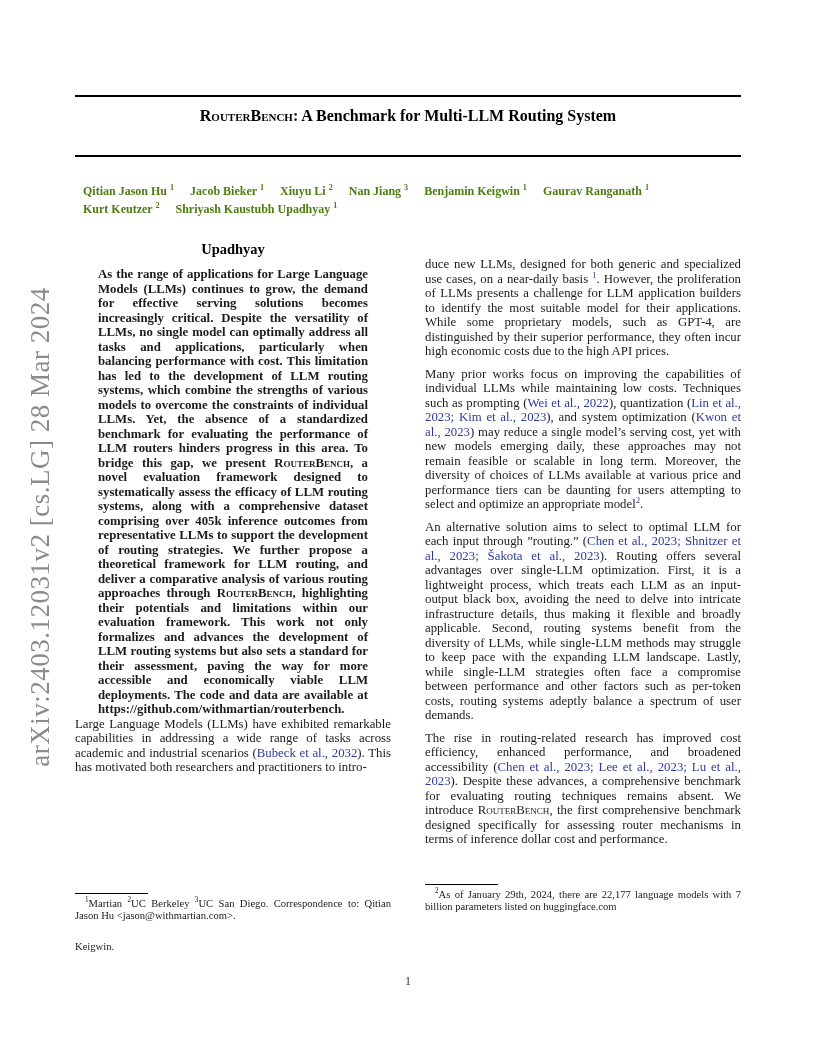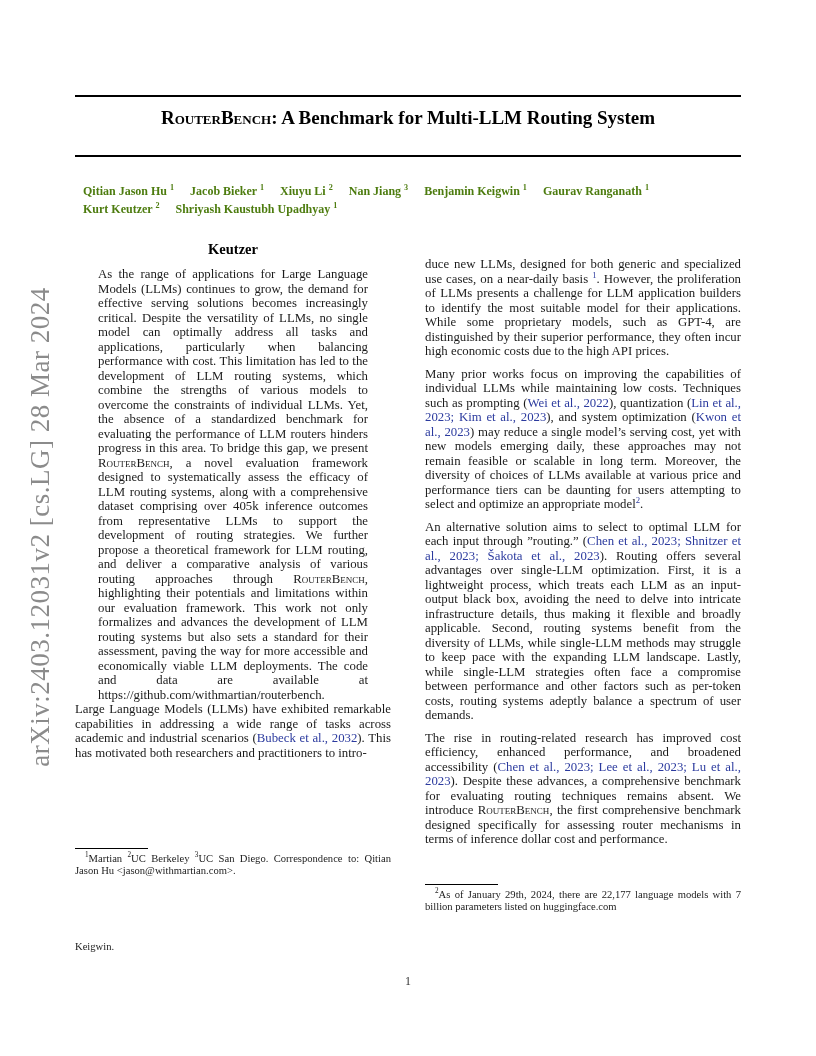--- a/index.html
+++ b/index.html
@@ -23,58 +23,58 @@
     color:var(--gray);
     font-size:27px;
     letter-spacing:.5px;
   }
   .rule{position:absolute;left:75px;width:666px;height:2px;background:#000;}
   .rule-top{top:95px;}
   .rule-under-title{top:155px;}
   .title{
     position:absolute;left:75px;top:107px;width:666px;
     margin:0;text-align:center;
-    font-size:19px;font-weight:bold;color:#000;
+    font-size:16px;font-weight:bold;color:#000;
   }
   .authors{
     position:absolute;left:75px;top:183px;width:666px;
     text-align:left;font-weight:bold;font-size:12px;line-height:17.5px;color:#4d7c0f;
   }
   .author{margin:0 8px;white-space:nowrap;}
   .col-left{position:absolute;left:75px;top:241px;width:316px;}
   .col-right{position:absolute;left:425px;top:243px;width:316px;margin-top:14px;}
   .abstract-heading{
     text-align:center;font-weight:bold;font-size:14.5px;color:#000;
     margin:0 0 9px 0;
   }
   .abstract-text{
     margin:0 23px;
     text-align:justify;
     font-size:12.8px;line-height:14.5px;
-    hyphens:auto;-webkit-hyphens:auto;
+    hyphens:auto;font-weight:bold;-webkit-hyphens:auto;
   }
   .section-heading{
     font-weight:bold;font-size:15px;color:#000;
     margin:15px 0 8px 0;
   }
   .body-par{
     margin:0 0 8px 0;
     text-align:justify;
     font-size:12.8px;line-height:14.5px;
     hyphens:auto;-webkit-hyphens:auto;
   }
   .seg-sc{font-variant:small-caps;}
   .seg-cite{color:var(--link);}
   .seg-sup,.seg-fnmark{
     vertical-align:super;
     font-size:68%;
     line-height:0;
   }
   .seg-sup{color:var(--link);}
-  .fn-left{position:absolute;left:75px;top:848px;width:316px;font-size:10.6px;line-height:12.4px;}
+  .fn-left{position:absolute;left:75px;top:893px;width:316px;font-size:10.6px;line-height:12.4px;}
   .fn-right{position:absolute;left:425px;top:884px;width:316px;font-size:10.6px;line-height:12.4px;}
   .fn-rule{width:73px;border-top:1.2px solid #000;margin:0 0 4px 0;}
   .fn-par{margin:0;text-indent:10px;text-align:justify;font-size:10.6px;line-height:12.4px;}
   .preprint{position:absolute;left:75px;top:941px;font-size:10.6px;}
   .page-number{
     position:absolute;left:0;top:974px;width:816px;
     text-align:center;font-size:12px;color:#333;
   }
 </style>
 </head>
@@ -89,21 +89,21 @@
   <h1 class="title"><span class="seg-sc">RouterBench</span>: A Benchmark for Multi-LLM Routing System</h1>
 
   <div class="rule rule-under-title"></div>
 
   <div class="authors">
     <div class="author-line"><span class="author">Qitian Jason Hu <span class="seg-fnmark">1</span></span><span class="author">Jacob Bieker <span class="seg-fnmark">1</span></span><span class="author">Xiuyu Li <span class="seg-fnmark">2</span></span><span class="author">Nan Jiang <span class="seg-fnmark">3</span></span><span class="author">Benjamin Keigwin <span class="seg-fnmark">1</span></span><span class="author">Gaurav Ranganath <span class="seg-fnmark">1</span></span></div>
     <div class="author-line"><span class="author">Kurt Keutzer <span class="seg-fnmark">2</span></span><span class="author">Shriyash Kaustubh Upadhyay <span class="seg-fnmark">1</span></span></div>
   </div>
 
   <div class="col-left">
-    <div class="abstract-heading">Keutzer</div>
+    <div class="abstract-heading">Upadhyay</div>
     <p class="abstract-text">As the range of applications for Large Language Models (LLMs) continues to grow, the demand for effective serving solutions becomes increasingly critical. Despite the versatility of LLMs, no single model can optimally address all tasks and applications, particularly when balancing performance with cost. This limitation has led to the development of LLM routing systems, which combine the strengths of various models to overcome the constraints of individual LLMs. Yet, the absence of a standardized benchmark for evaluating the performance of LLM routers hinders progress in this area. To bridge this gap, we present <span class="seg-sc">RouterBench</span>, a novel evaluation framework designed to systematically assess the efficacy of LLM routing systems, along with a comprehensive dataset comprising over 405k inference outcomes from representative LLMs to support the development of routing strategies. We further propose a theoretical framework for LLM routing, and deliver a comparative analysis of various routing approaches through <span class="seg-sc">RouterBench</span>, highlighting their potentials and limitations within our evaluation framework. This work not only formalizes and advances the development of LLM routing systems but also sets a standard for their assessment, paving the way for more accessible and economically viable LLM deployments. The code and data are available at https://github.com/withmartian/routerbench.</p>
     <p class="body-par">Large Language Models (LLMs) have exhibited remarkable capabilities in addressing a wide range of tasks across academic and industrial scenarios (<span class="seg-cite">Bubeck et al., 2032</span>). This has motivated both researchers and practitioners to intro-</p>
   </div>
 
   <div class="col-right">
       <p class="body-par">duce new LLMs, designed for both generic and specialized use cases, on a near-daily basis <span class="seg-sup">1</span>. However, the proliferation of LLMs presents a challenge for LLM application builders to identify the most suitable model for their applications. While some proprietary models, such as GPT-4, are distinguished by their superior performance, they often incur high economic costs due to the high API prices.</p>
       <p class="body-par">Many prior works focus on improving the capabilities of individual LLMs while maintaining low costs. Techniques such as prompting (<span class="seg-cite">Wei et al., 2022</span>), quantization (<span class="seg-cite">Lin et al., 2023; Kim et al., 2023</span>), and system optimization (<span class="seg-cite">Kwon et al., 2023</span>) may reduce a single model’s serving cost, yet with new models emerging daily, these approaches may not remain feasible or scalable in long term. Moreover, the diversity of choices of LLMs available at various price and performance tiers can be daunting for users attempting to select and optimize an appropriate model<span class="seg-sup">2</span>.</p>
       <p class="body-par">An alternative solution aims to select to optimal LLM for each input through ”routing.” (<span class="seg-cite">Chen et al., 2023; Shnitzer et al., 2023; Šakota et al., 2023</span>). Routing offers several advantages over single-LLM optimization. First, it is a lightweight process, which treats each LLM as an input-output black box, avoiding the need to delve into intricate infrastructure details, thus making it flexible and broadly applicable. Second, routing systems benefit from the diversity of LLMs, while single-LLM methods may struggle to keep pace with the expanding LLM landscape. Lastly, while single-LLM strategies often face a compromise between performance and other factors such as per-token costs, routing systems adeptly balance a spectrum of user demands.</p>
       <p class="body-par">The rise in routing-related research has improved cost efficiency, enhanced performance, and broadened accessibility (<span class="seg-cite">Chen et al., 2023; Lee et al., 2023; Lu et al., 2023</span>). Despite these advances, a comprehensive benchmark for evaluating routing techniques remains absent. We introduce <span class="seg-sc">RouterBench</span>, the first comprehensive benchmark designed specifically for assessing router mechanisms in terms of inference dollar cost and performance.</p>
     </div>

